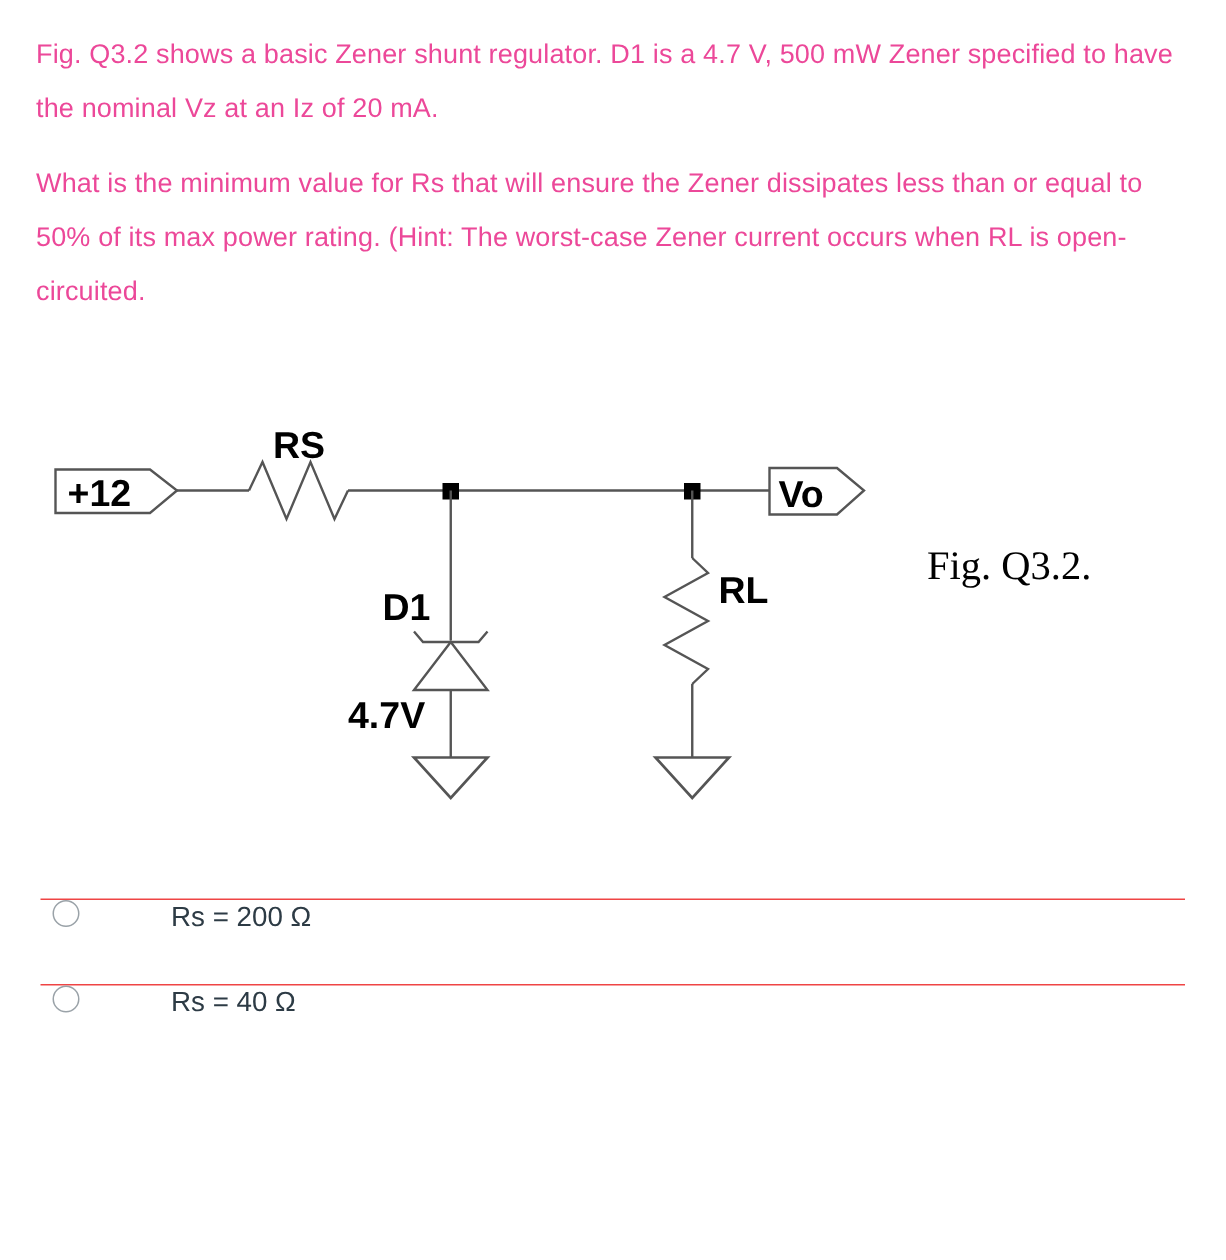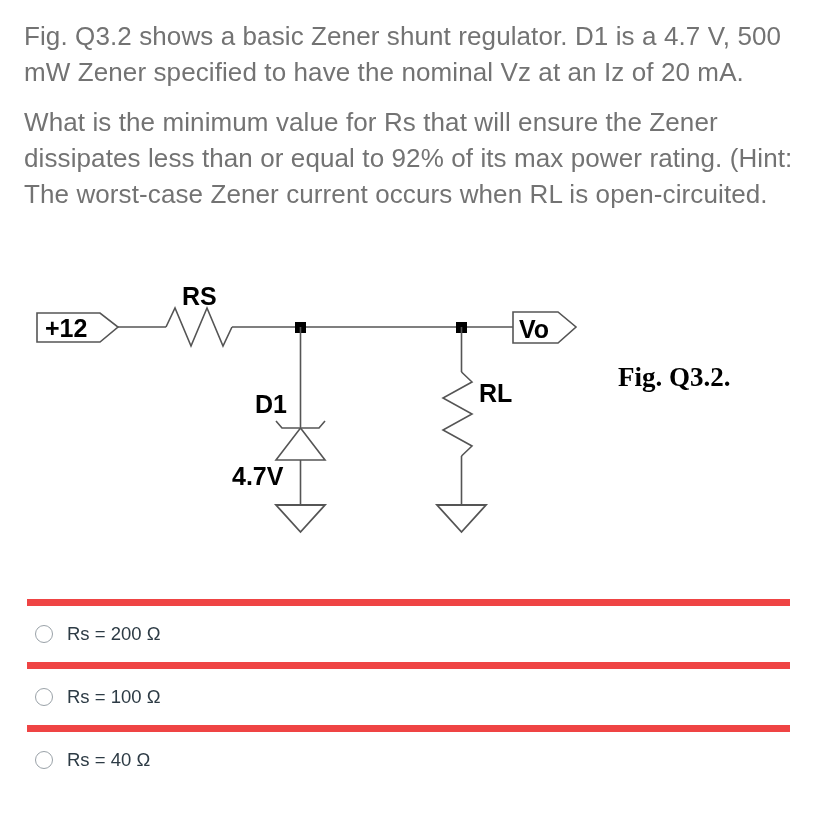--- a/index.html
+++ b/index.html
@@ -17,60 +17,61 @@
   }
 
   .question-body {
     position: absolute;
     left: 24px;
     top: 18px;
     width: 770px;
   }
 
   .q-para {
-    font-size: 26px;
+    font-size: 18px;
     line-height: 36px;
-    color: #737373;
+    color: #ec4899;
     margin: 0 0 14px 0;
     letter-spacing: 0.1px;
   }
 
   .figure-wrap {
     position: absolute;
     left: 0px;
     top: 255px;
     width: 817px;
     height: 300px;
   }
   .figure-wrap svg { display: block; }
 
   .fig-caption {
     position: absolute;
     left: 618px;
     top: 362px;
     font-family: "Liberation Serif", serif;
-    font-weight: bold;
+    font-weight: normal;
     font-size: 27px;
     color: #000000;
     white-space: nowrap;
   }
 
   .answers {
     position: absolute;
     left: 0;
     top: 599px;
     width: 817px;
   }
   .answer-row {
     position: relative;
     height: 56px;
-    border-top: 7px solid #ef4444;
+    border-top: 1px solid #ef4444;
     margin: 0 27px 0 27px;
     display: flex;
-    align-items: center;
+    align-items: flex-start;
+    gap: 47px;
   }
   .radio {
     width: 16px;
     height: 16px;
     border: 1.6px solid #9aa2a8;
     border-radius: 50%;
     background: #ffffff;
     flex: 0 0 auto;
     margin-left: 8px;
   }
@@ -80,21 +81,21 @@
     line-height: 22px;
     color: #2d3b45;
     white-space: nowrap;
   }
 </style>
 </head>
 <body>
 
 <div class="question-body">
   <p class="q-para">Fig. Q3.2 shows a basic Zener shunt regulator. D1 is a 4.7 V, 500 mW Zener specified to have the nominal Vz at an Iz of 20 mA.</p>
-  <p class="q-para">What is the minimum value for Rs that will ensure the Zener dissipates less than or equal to 92% of its max power rating. (Hint: The worst-case Zener current occurs when RL is open-circuited.</p>
+  <p class="q-para">What is the minimum value for Rs that will ensure the Zener dissipates less than or equal to 50% of its max power rating. (Hint: The worst-case Zener current occurs when RL is open-circuited.</p>
 </div>
 
 <div class="figure-wrap">
   <svg width="817" height="300" viewBox="0 0 817 300">
 
     <g>
       <polygon points="37,58 100,58 118,72 100,87 37,87" fill="#ffffff" stroke="#555555" stroke-width="1.6"></polygon>
     </g>
     <text x="45" y="82" font-family="&quot;Liberation Sans&quot;, sans-serif" font-size="25" font-weight="bold" fill="#000000">+12</text>
 
@@ -137,23 +138,19 @@
 <div class="fig-caption">Fig. Q3.2.</div>
 
 <div class="answers">
 
   <div class="answer-row">
     <span class="radio"></span>
     <span class="answer-label">Rs = 200 Ω</span>
   </div>
 
 
-  <div class="answer-row">
-    <span class="radio"></span>
-    <span class="answer-label">Rs = 100 Ω</span>
-  </div>
 
   <div class="answer-row">
     <span class="radio"></span>
     <span class="answer-label">Rs = 40 Ω</span>
   </div>
 
 </div>
 
 </body></html>

